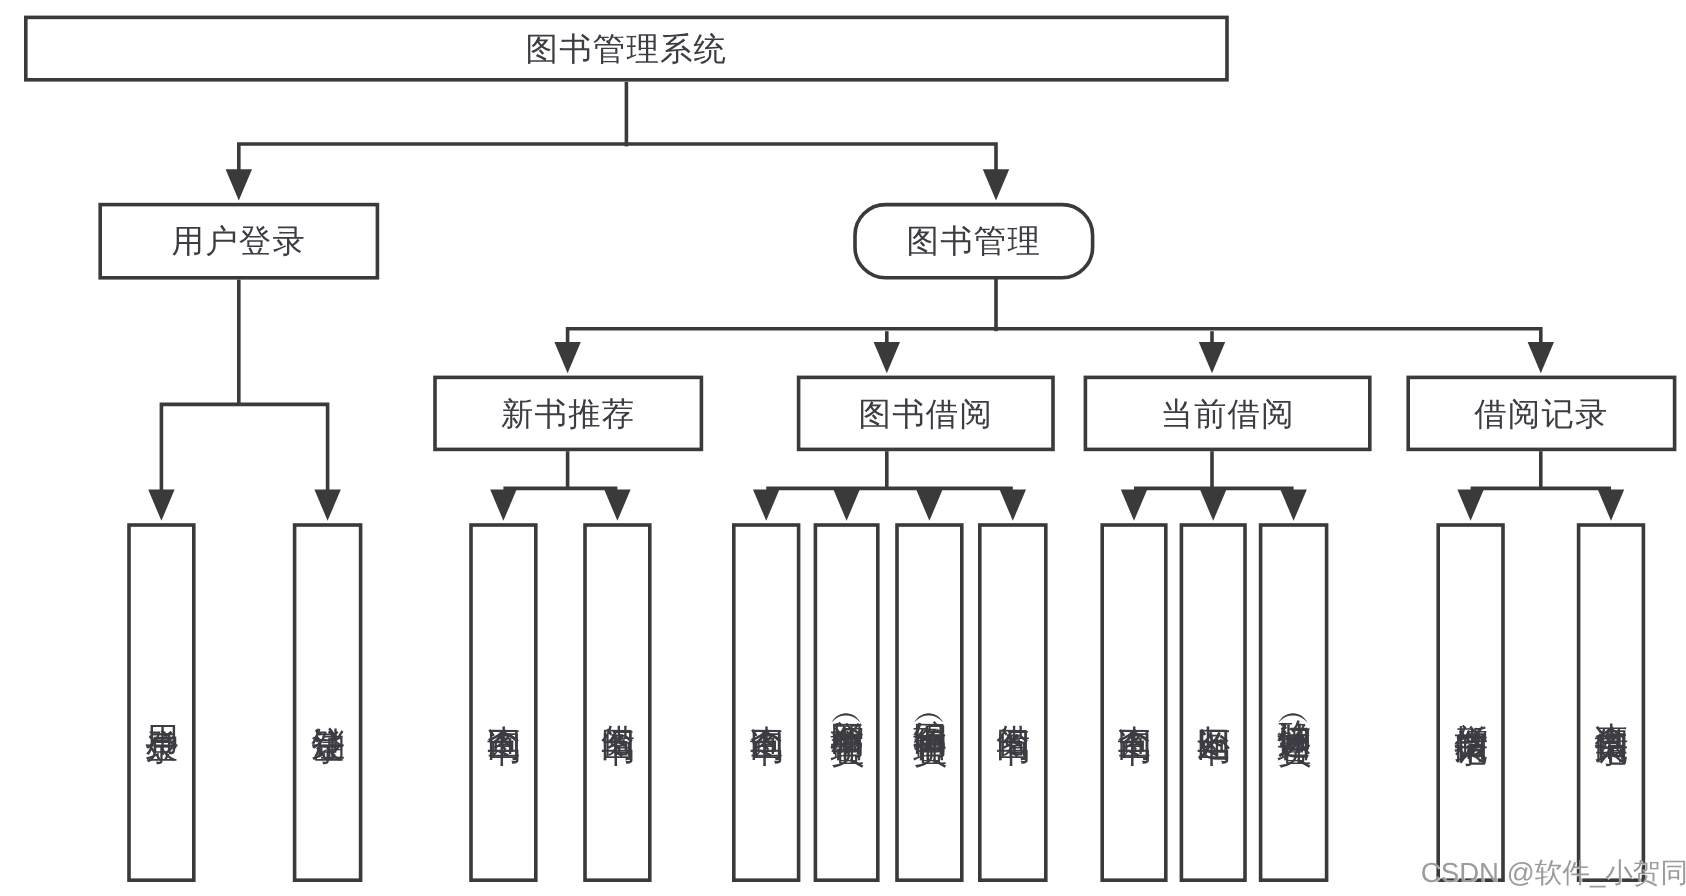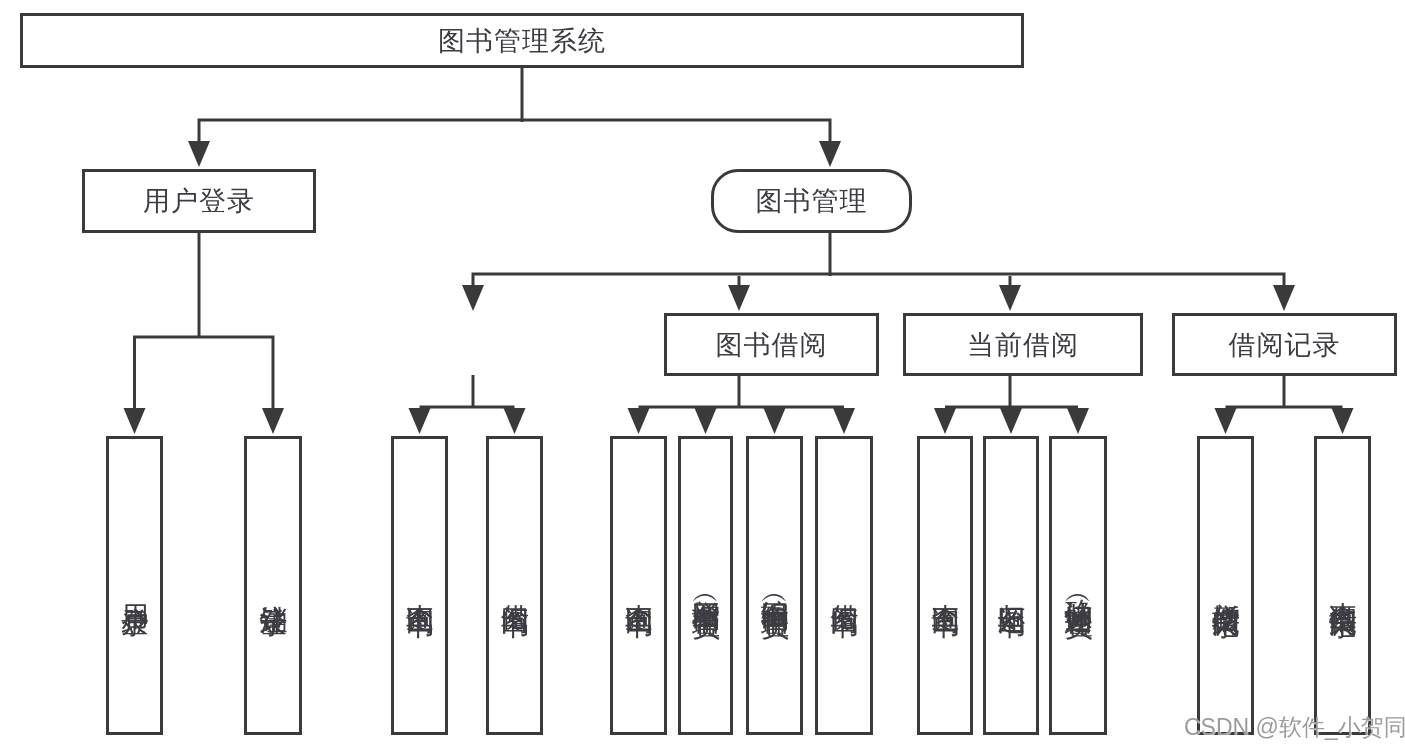--- a/index.html
+++ b/index.html
@@ -78,20 +78,23 @@
     <span>图书管理系统</span>
   </div>
 
   <div class="box hbox" style="left:82px; top:169px; width:234px; height:64px;">
     <span>用户登录</span>
   </div>
   <div class="box hbox" style="left:711px; top:169px; width:201px; height:64px;border-radius:27px;">
     <span>图书管理</span>
   </div>
 
+  <div class="box hbox" style="left:361px; top:313px; width:225px; height:63px;">
+    <span>新书推荐</span>
+  </div>
   <div class="box hbox" style="left:664px; top:313px; width:215px; height:63px;">
     <span>图书借阅</span>
   </div>
   <div class="box hbox" style="left:903px; top:313px; width:240px; height:63px;">
     <span>当前借阅</span>
   </div>
   <div class="box hbox" style="left:1172px; top:313px; width:225px; height:63px;">
     <span>借阅记录</span>
   </div>
 

